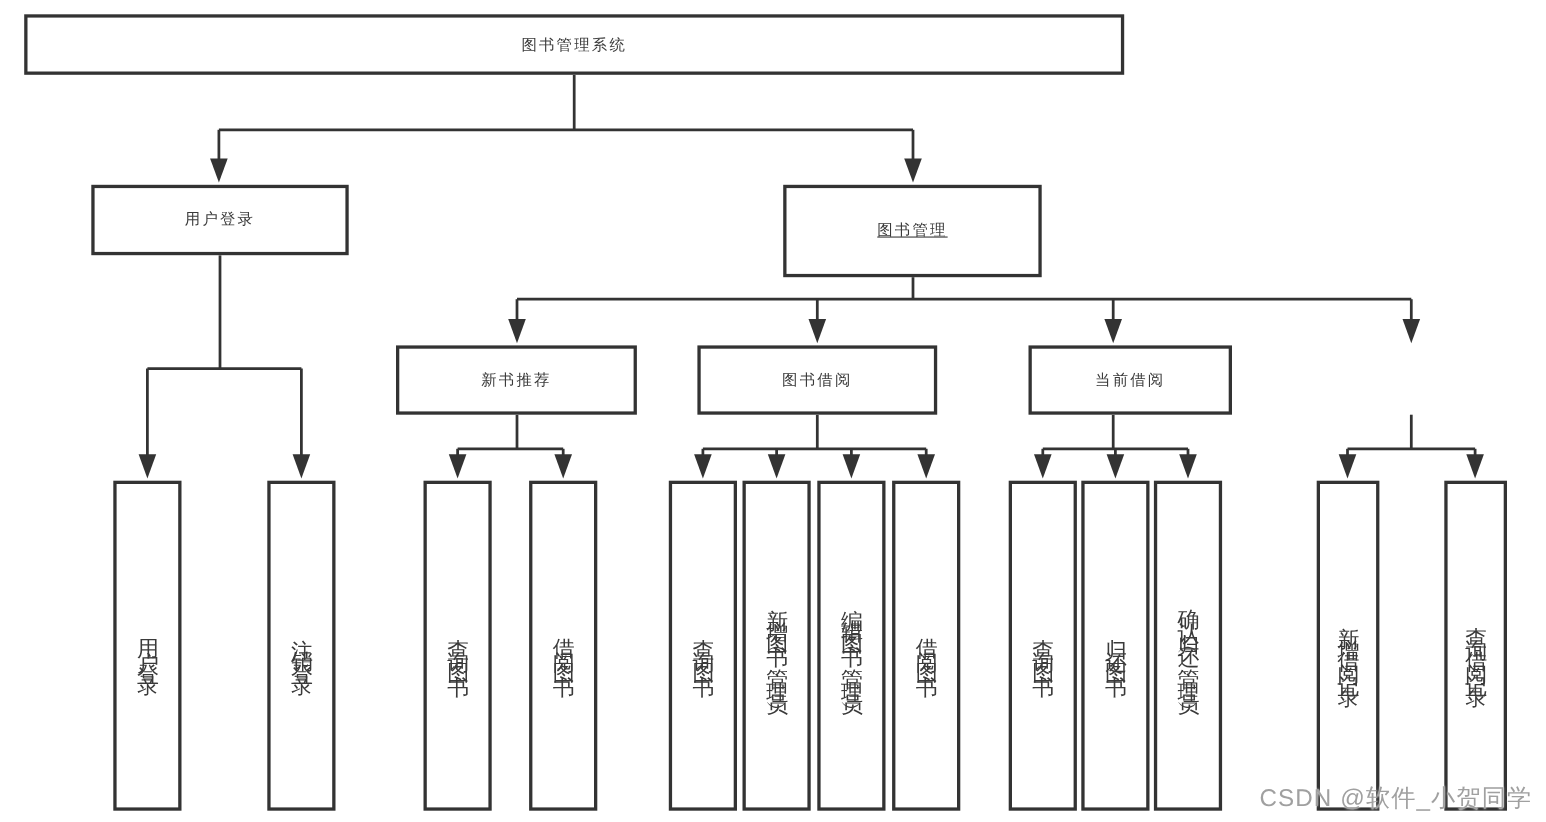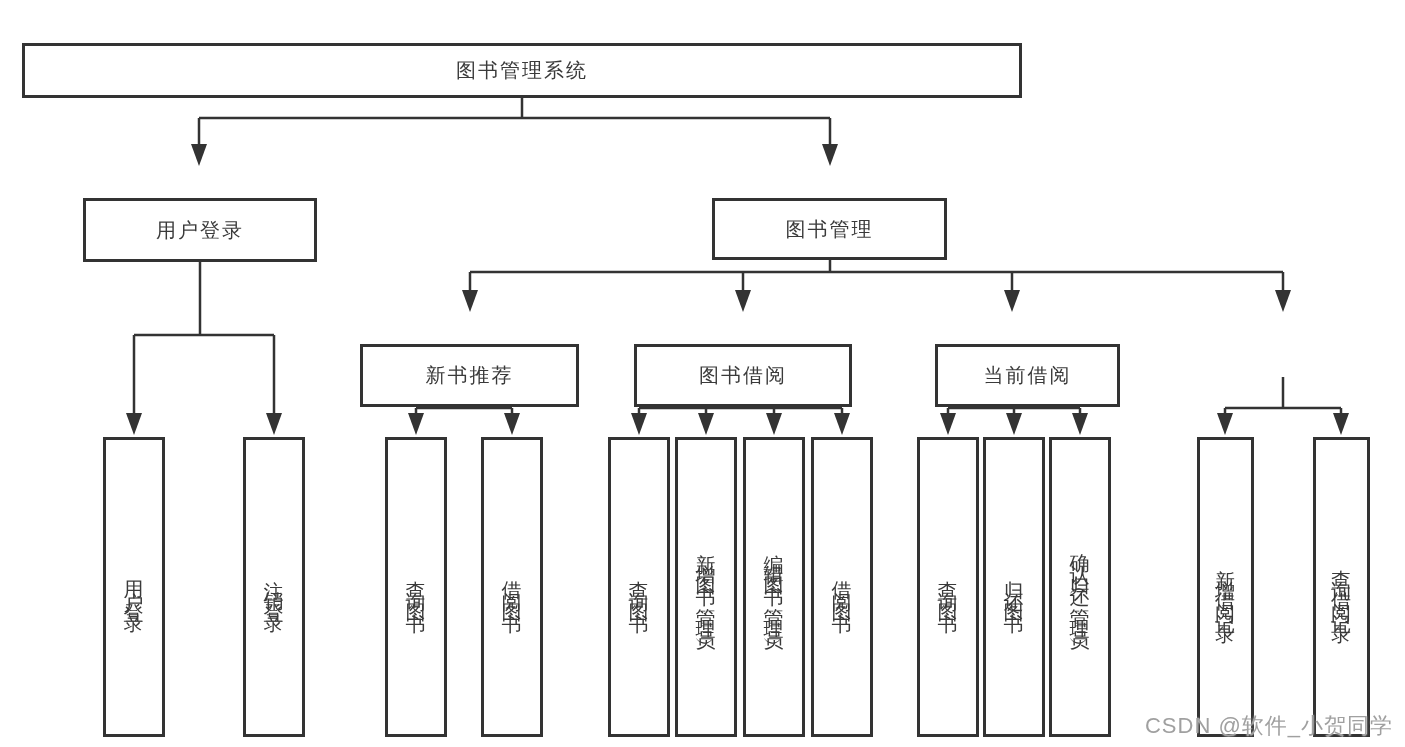--- a/index.html
+++ b/index.html
@@ -27,36 +27,35 @@
     position: absolute;
     box-sizing: border-box;
     background: #ffffff;
     border: 3px solid #333333;
     display: flex;
     align-items: center;
     justify-content: center;
     color: #3a3a3a;
   }
   .hbox {
-    font-size: 20px;
+    font-size: 14px;
     letter-spacing: 2px;
     white-space: nowrap;
-    margin-top: 30px;
   }
   .vbox span {
     writing-mode: vertical-rl;
     text-orientation: mixed;
     font-size: 20px;
     letter-spacing: 11px;
     line-height: 1;
   }
   
   .n-root   { left: 22px;   top: 13px;  width: 1000px; height: 55px; }
   .n-login  { left: 83px;   top: 168px; width: 234px;  height: 64px; }
-  .n-mgmt   { left: 712px;  top: 168px; width: 235px;  height: 62px; }
+  .n-mgmt   { left: 712px;  top: 168px; width: 235px;  height: 84px; text-decoration: underline; }
   .n-sec0   { left: 360px;  top: 314px; width: 219px;  height: 63px; }
   .n-sec1   { left: 634px;  top: 314px; width: 218px;  height: 63px; }
   .n-sec2   { left: 935px;  top: 314px; width: 185px;  height: 63px; }
   .n-sec3   { left: 1176px; top: 314px; width: 215px;  height: 63px; }
   .leaf     { top: 437px; width: 62px; height: 300px; }
   .l-a0 { left: 103px; }
   .l-a1 { left: 243px; }
   .l-b0 { left: 385px; }
   .l-b1 { left: 481px; }
   .l-c0 { left: 608px; }

